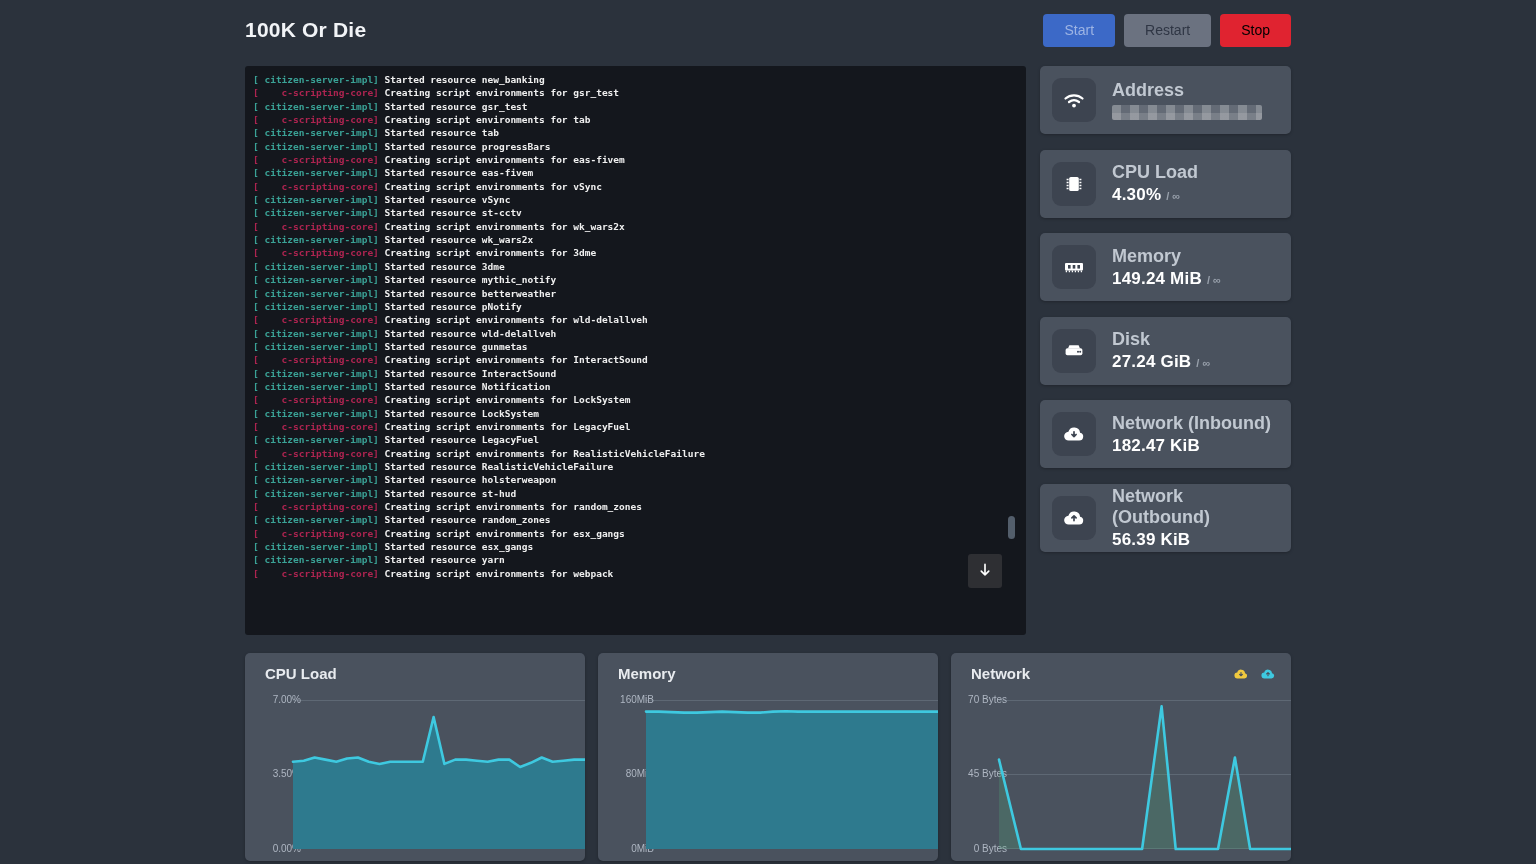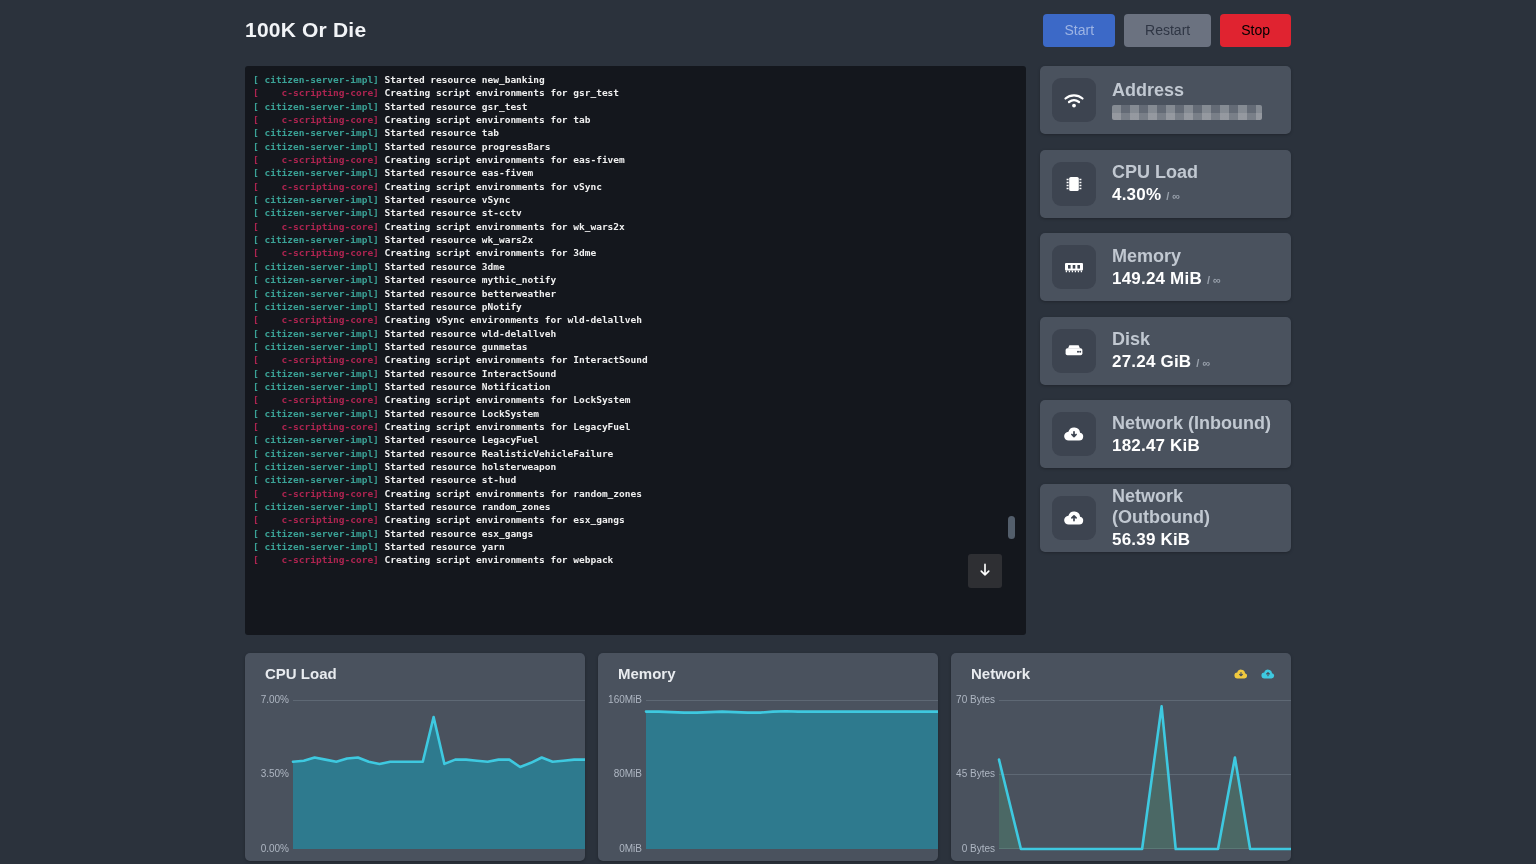--- a/index.html
+++ b/index.html
@@ -51,21 +51,21 @@
       background:
         repeating-linear-gradient(90deg, rgba(255,255,255,.38) 0 9px, rgba(255,255,255,.14) 9px 18px),
         repeating-linear-gradient(0deg, rgba(255,255,255,.22) 0 7px, rgba(255,255,255,.05) 7px 15px);
   }
 
   
   .charts-row { display:flex; gap:13px; margin-top:18px; }
   .chart-card { position:relative; width:340px; height:208px; background:#4a525e; border-radius:5px;
                 overflow:hidden; box-shadow:0 1px 3px rgba(0,0,0,.25); }
   .chart-title { position:absolute; top:12px; left:20px; color:#e8ebef; font-size:15px; font-weight:700; }
-  .chart-tick { position:absolute; left:0; width:44px; text-align:right; color:#aeb6c2; font-size:10px; line-height:12px; }
+  .chart-tick { position:absolute; left:12px; width:44px; text-align:right; color:#aeb6c2; font-size:10px; line-height:12px; }
   .tick-0 { top:41px; } .tick-1 { top:115px; } .tick-2 { top:190px; }
   .plot { position:absolute; left:48px; top:47px; width:292px; height:149px; }
   .plot svg { display:block; width:100%; height:100%; overflow:visible; }
   .chart-legend { position:absolute; top:13px; right:14px; display:flex; gap:9px; }
   .legend-toggle { width:18px; height:16px; background:transparent; border:none; padding:0; cursor:pointer; }
 </style>
 </head>
 <body>
 
 <div class="page">
@@ -94,30 +94,31 @@
           <div class="log-line"><span class="log-tag" style="color: rgb(173, 36, 80);">[    c-scripting-core]</span><span class="log-msg"> Creating script environments for vSync</span></div>
           <div class="log-line"><span class="log-tag" style="color: rgb(58, 162, 150);">[ citizen-server-impl]</span><span class="log-msg"> Started resource vSync</span></div>
           <div class="log-line"><span class="log-tag" style="color: rgb(58, 162, 150);">[ citizen-server-impl]</span><span class="log-msg"> Started resource st-cctv</span></div>
           <div class="log-line"><span class="log-tag" style="color: rgb(173, 36, 80);">[    c-scripting-core]</span><span class="log-msg"> Creating script environments for wk_wars2x</span></div>
           <div class="log-line"><span class="log-tag" style="color: rgb(58, 162, 150);">[ citizen-server-impl]</span><span class="log-msg"> Started resource wk_wars2x</span></div>
           <div class="log-line"><span class="log-tag" style="color: rgb(173, 36, 80);">[    c-scripting-core]</span><span class="log-msg"> Creating script environments for 3dme</span></div>
           <div class="log-line"><span class="log-tag" style="color: rgb(58, 162, 150);">[ citizen-server-impl]</span><span class="log-msg"> Started resource 3dme</span></div>
           <div class="log-line"><span class="log-tag" style="color: rgb(58, 162, 150);">[ citizen-server-impl]</span><span class="log-msg"> Started resource mythic_notify</span></div>
           <div class="log-line"><span class="log-tag" style="color: rgb(58, 162, 150);">[ citizen-server-impl]</span><span class="log-msg"> Started resource betterweather</span></div>
           <div class="log-line"><span class="log-tag" style="color: rgb(58, 162, 150);">[ citizen-server-impl]</span><span class="log-msg"> Started resource pNotify</span></div>
-          <div class="log-line"><span class="log-tag" style="color: rgb(173, 36, 80);">[    c-scripting-core]</span><span class="log-msg"> Creating vSync environments for wld-delallveh</span></div>
+          <div class="log-line"><span class="log-tag" style="color: rgb(173, 36, 80);">[    c-scripting-core]</span><span class="log-msg"> Creating script environments for wld-delallveh</span></div>
           <div class="log-line"><span class="log-tag" style="color: rgb(58, 162, 150);">[ citizen-server-impl]</span><span class="log-msg"> Started resource wld-delallveh</span></div>
           <div class="log-line"><span class="log-tag" style="color: rgb(58, 162, 150);">[ citizen-server-impl]</span><span class="log-msg"> Started resource gunmetas</span></div>
           <div class="log-line"><span class="log-tag" style="color: rgb(173, 36, 80);">[    c-scripting-core]</span><span class="log-msg"> Creating script environments for InteractSound</span></div>
           <div class="log-line"><span class="log-tag" style="color: rgb(58, 162, 150);">[ citizen-server-impl]</span><span class="log-msg"> Started resource InteractSound</span></div>
           <div class="log-line"><span class="log-tag" style="color: rgb(58, 162, 150);">[ citizen-server-impl]</span><span class="log-msg"> Started resource Notification</span></div>
           <div class="log-line"><span class="log-tag" style="color: rgb(173, 36, 80);">[    c-scripting-core]</span><span class="log-msg"> Creating script environments for LockSystem</span></div>
           <div class="log-line"><span class="log-tag" style="color: rgb(58, 162, 150);">[ citizen-server-impl]</span><span class="log-msg"> Started resource LockSystem</span></div>
           <div class="log-line"><span class="log-tag" style="color: rgb(173, 36, 80);">[    c-scripting-core]</span><span class="log-msg"> Creating script environments for LegacyFuel</span></div>
           <div class="log-line"><span class="log-tag" style="color: rgb(58, 162, 150);">[ citizen-server-impl]</span><span class="log-msg"> Started resource LegacyFuel</span></div>
+          <div class="log-line"><span class="log-tag" style="color: rgb(173, 36, 80);">[    c-scripting-core]</span><span class="log-msg"> Creating script environments for RealisticVehicleFailure</span></div>
           <div class="log-line"><span class="log-tag" style="color: rgb(58, 162, 150);">[ citizen-server-impl]</span><span class="log-msg"> Started resource RealisticVehicleFailure</span></div>
           <div class="log-line"><span class="log-tag" style="color: rgb(58, 162, 150);">[ citizen-server-impl]</span><span class="log-msg"> Started resource holsterweapon</span></div>
           <div class="log-line"><span class="log-tag" style="color: rgb(58, 162, 150);">[ citizen-server-impl]</span><span class="log-msg"> Started resource st-hud</span></div>
           <div class="log-line"><span class="log-tag" style="color: rgb(173, 36, 80);">[    c-scripting-core]</span><span class="log-msg"> Creating script environments for random_zones</span></div>
           <div class="log-line"><span class="log-tag" style="color: rgb(58, 162, 150);">[ citizen-server-impl]</span><span class="log-msg"> Started resource random_zones</span></div>
           <div class="log-line"><span class="log-tag" style="color: rgb(173, 36, 80);">[    c-scripting-core]</span><span class="log-msg"> Creating script environments for esx_gangs</span></div>
           <div class="log-line"><span class="log-tag" style="color: rgb(58, 162, 150);">[ citizen-server-impl]</span><span class="log-msg"> Started resource esx_gangs</span></div>
           <div class="log-line"><span class="log-tag" style="color: rgb(58, 162, 150);">[ citizen-server-impl]</span><span class="log-msg"> Started resource yarn</span></div>
           <div class="log-line"><span class="log-tag" style="color: rgb(173, 36, 80);">[    c-scripting-core]</span><span class="log-msg"> Creating script environments for webpack</span></div>
           <div class="scroll-thumb"></div>

